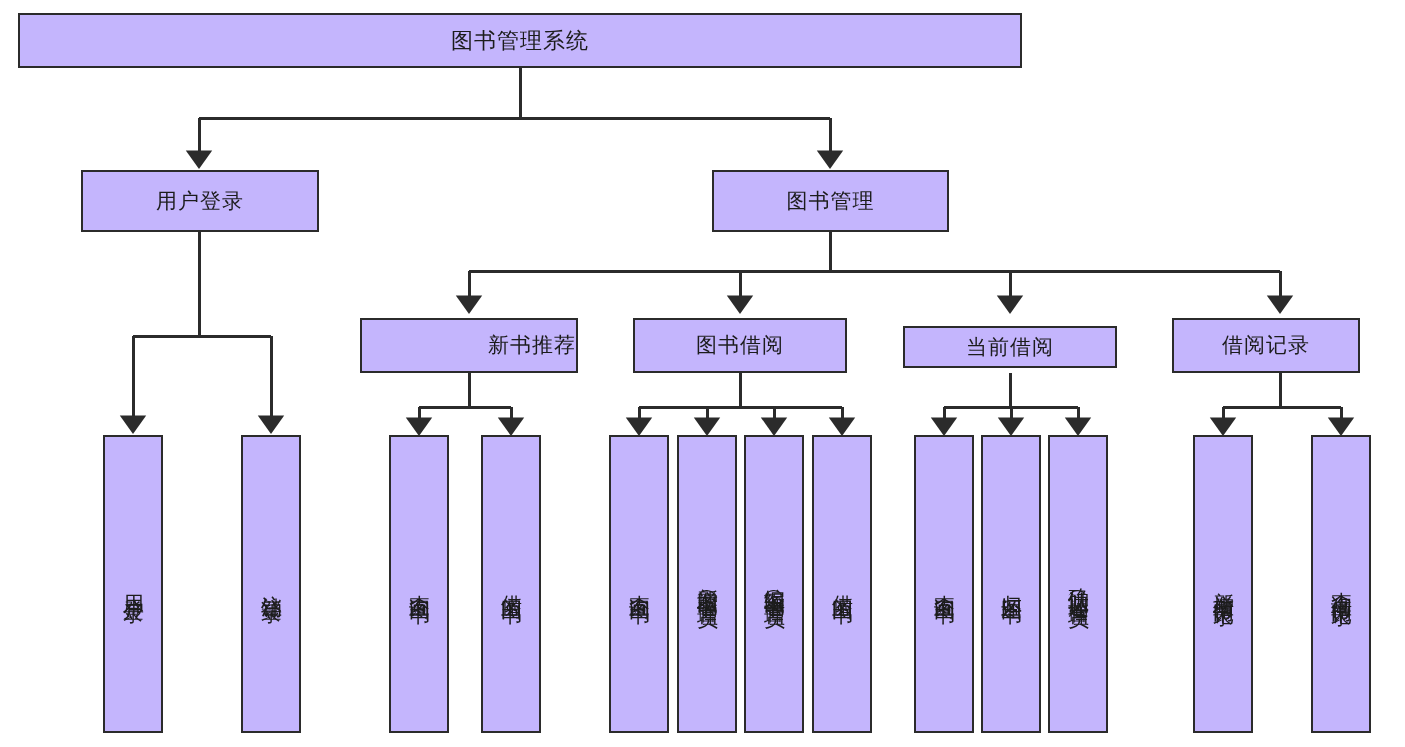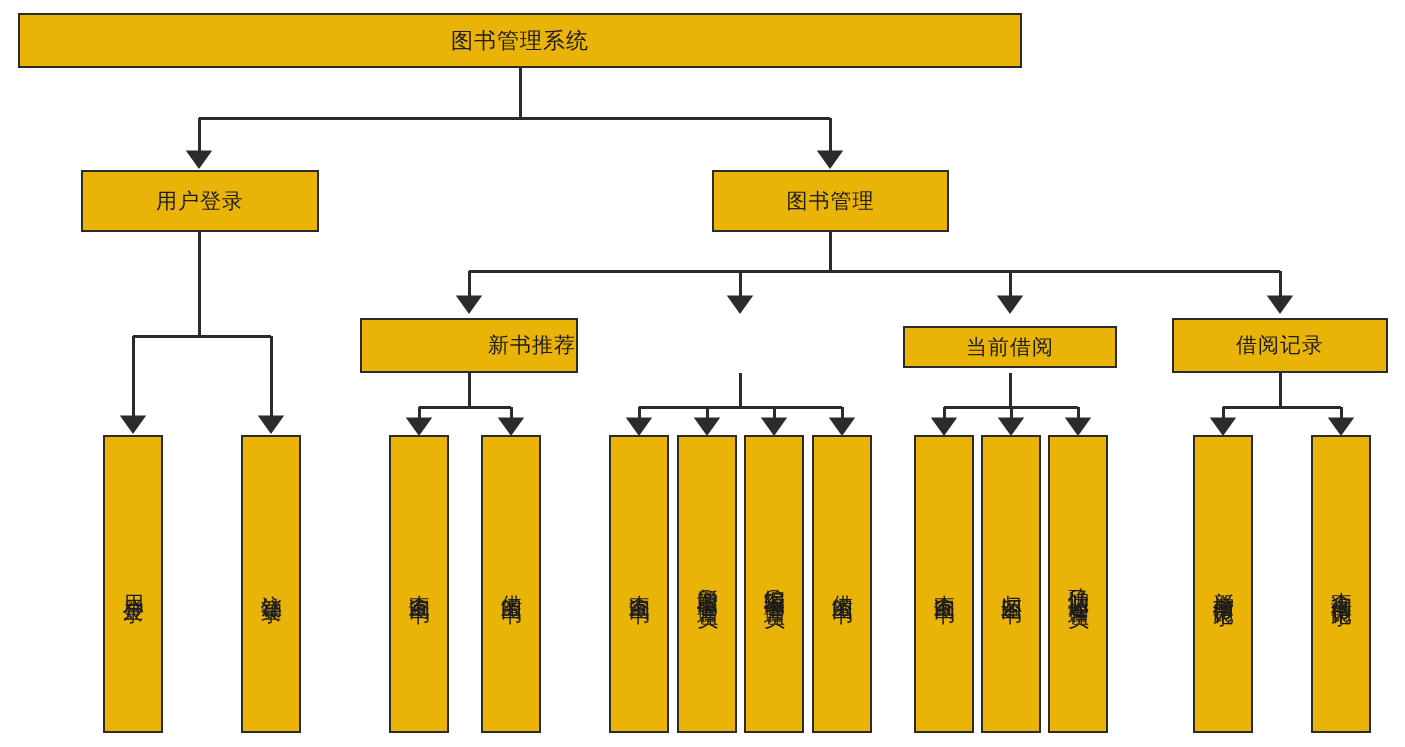--- a/index.html
+++ b/index.html
@@ -21,21 +21,21 @@
     position: absolute;
     left: 0;
     top: 0;
     width: 1405px;
     height: 747px;
   }
   .node {
     position: absolute;
     box-sizing: border-box;
     border: 2px solid #2b2b2b;
-    background: #eab308;
+    background: #c4b5fd;
     display: flex;
     align-items: center;
     justify-content: center;
     color: #1c1c1c;
   }
   .node-label {
     display: block;
     text-align: center;
     line-height: 1.18;
     letter-spacing: 1px;
@@ -131,24 +131,27 @@
   <div class="node horizontal" style="left:81px; top:170px; width:238px; height:62px;">
     <span class="node-label">用户登录</span>
   </div>
   <div class="node horizontal" style="left:712px; top:170px; width:237px; height:62px;">
     <span class="node-label">图书管理</span>
   </div>
 
   <div class="node horizontal" style="left:360px; top:318px; width:218px; height:55px;justify-content:flex-end;">
     <span class="node-label">新书推荐</span>
   </div>
+  <div class="node horizontal" style="left:633px; top:318px; width:214px; height:55px;">
+    <span class="node-label">图书借阅</span>
+  </div>
   <div class="node horizontal" style="left:903px; top:326px; width:214px; height:42px;">
     <span class="node-label">当前借阅</span>
   </div>
-  <div class="node horizontal" style="left:1172px; top:318px; width:216px; height:55px;">
+  <div class="node horizontal" style="left:1172px; top:318px; width:188px; height:55px;">
     <span class="node-label">借阅记录</span>
   </div>
 
   <div class="node vertical" style="left:103px; top:435px; width:60px; height:298px;">
     <span class="node-label">用户登录</span>
   </div>
   <div class="node vertical" style="left:241px; top:435px; width:60px; height:298px;">
     <span class="node-label">注销登录</span>
   </div>
 

